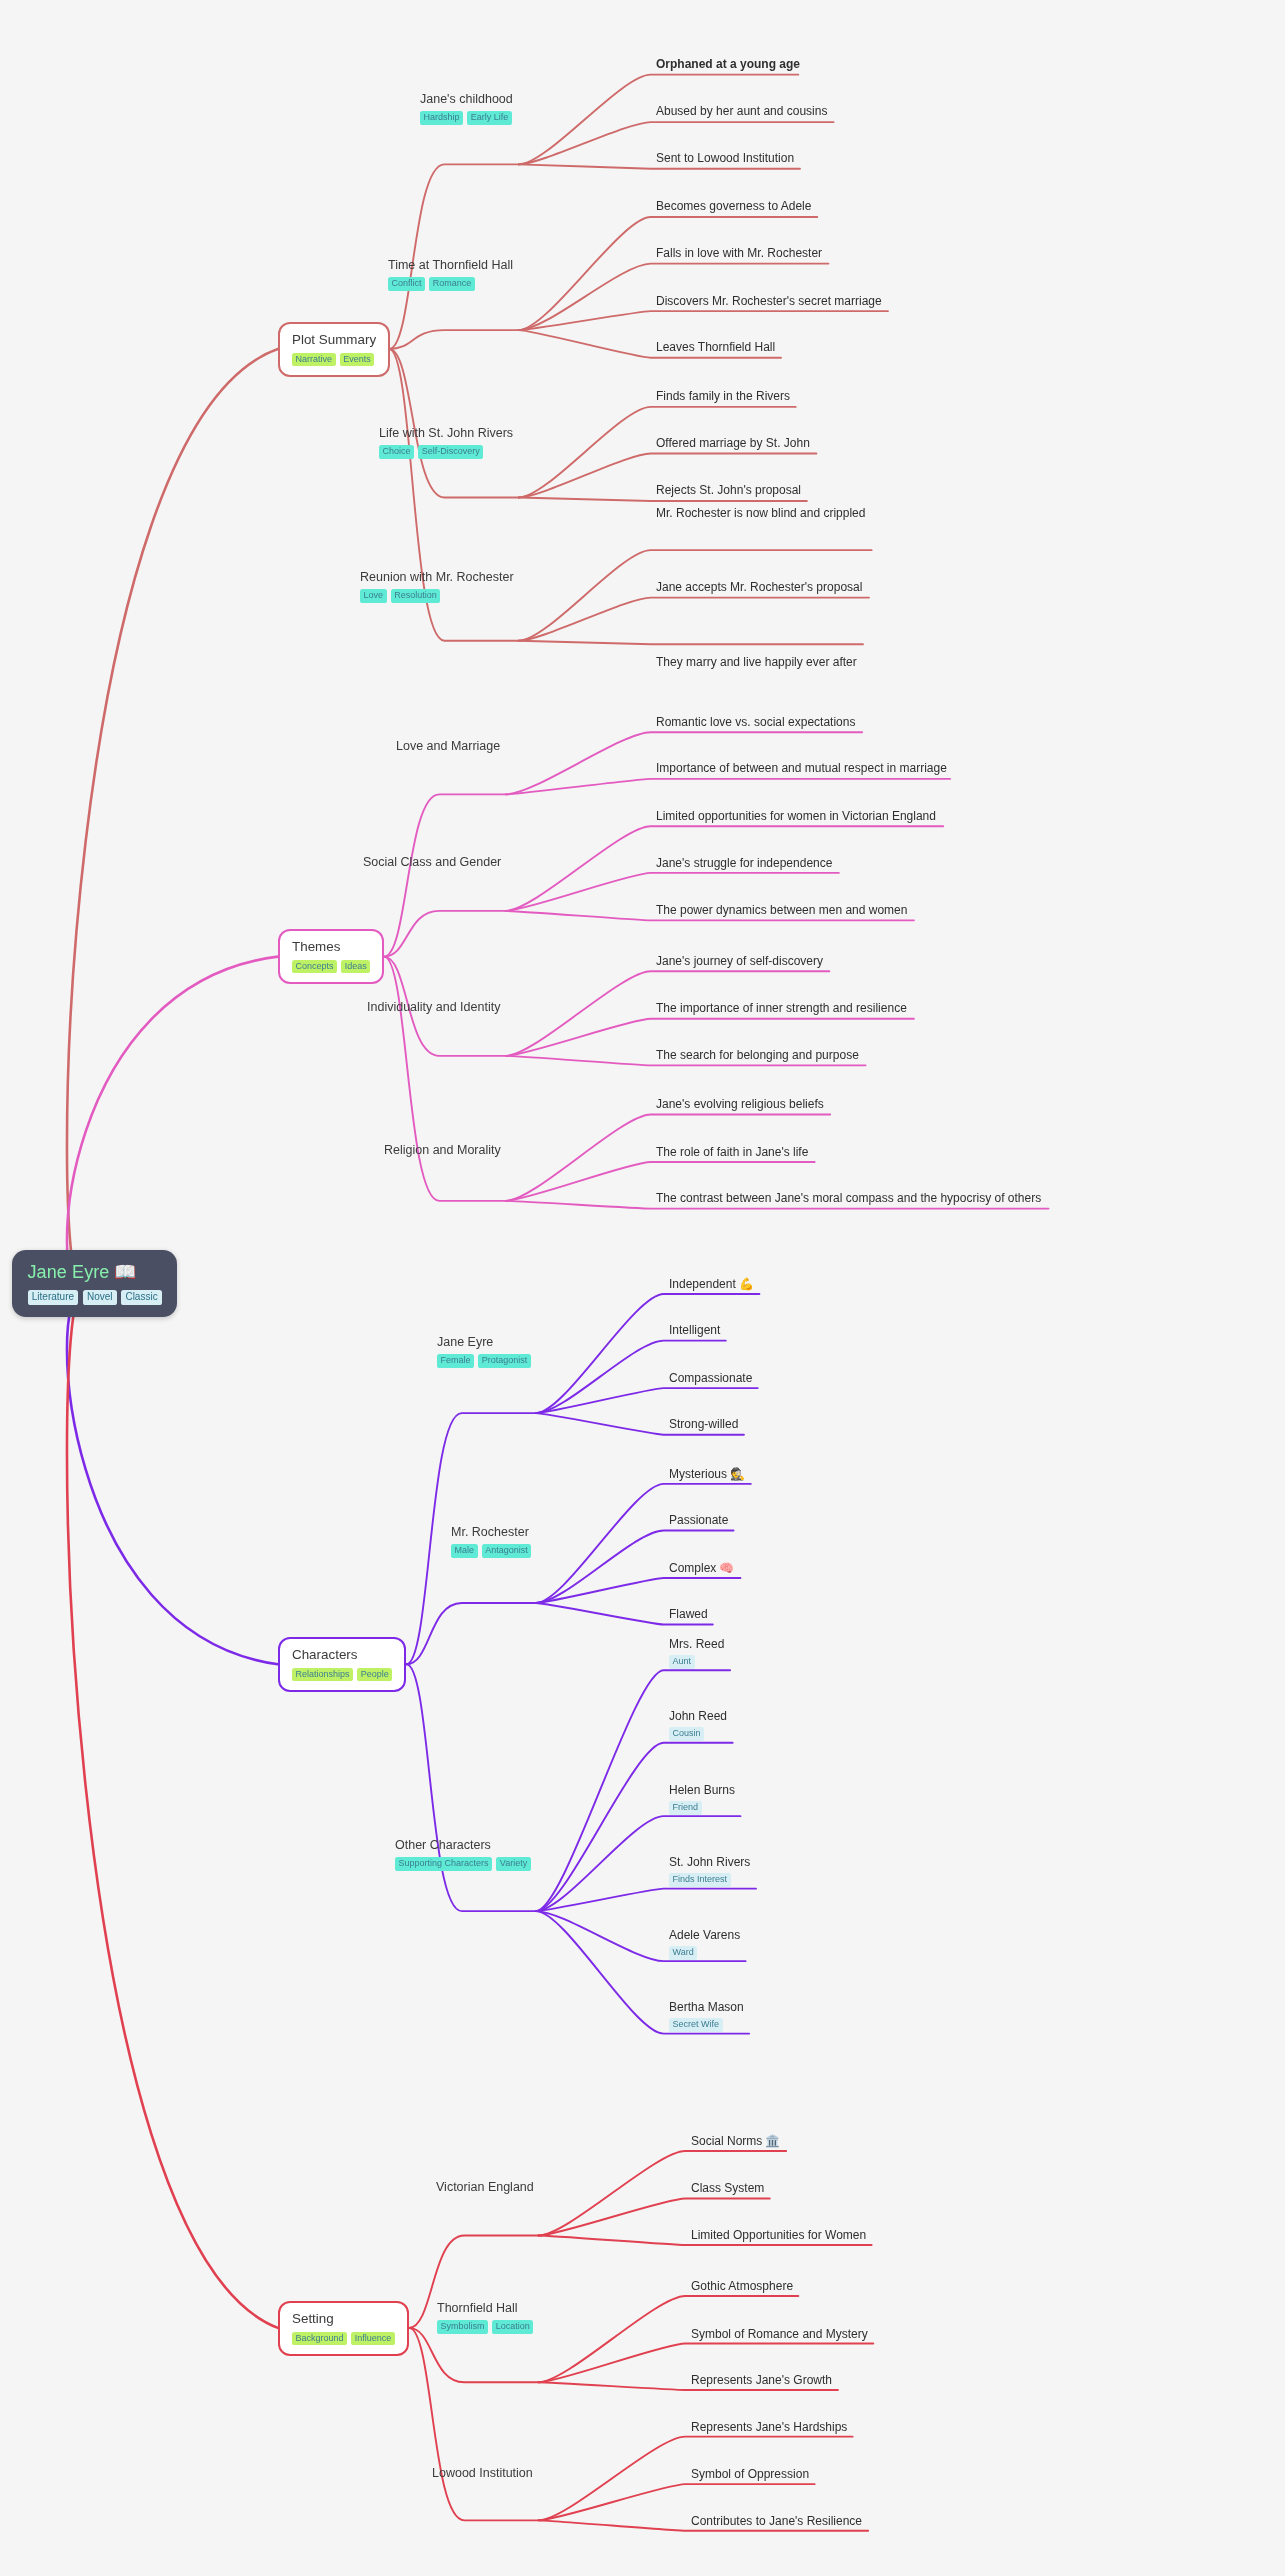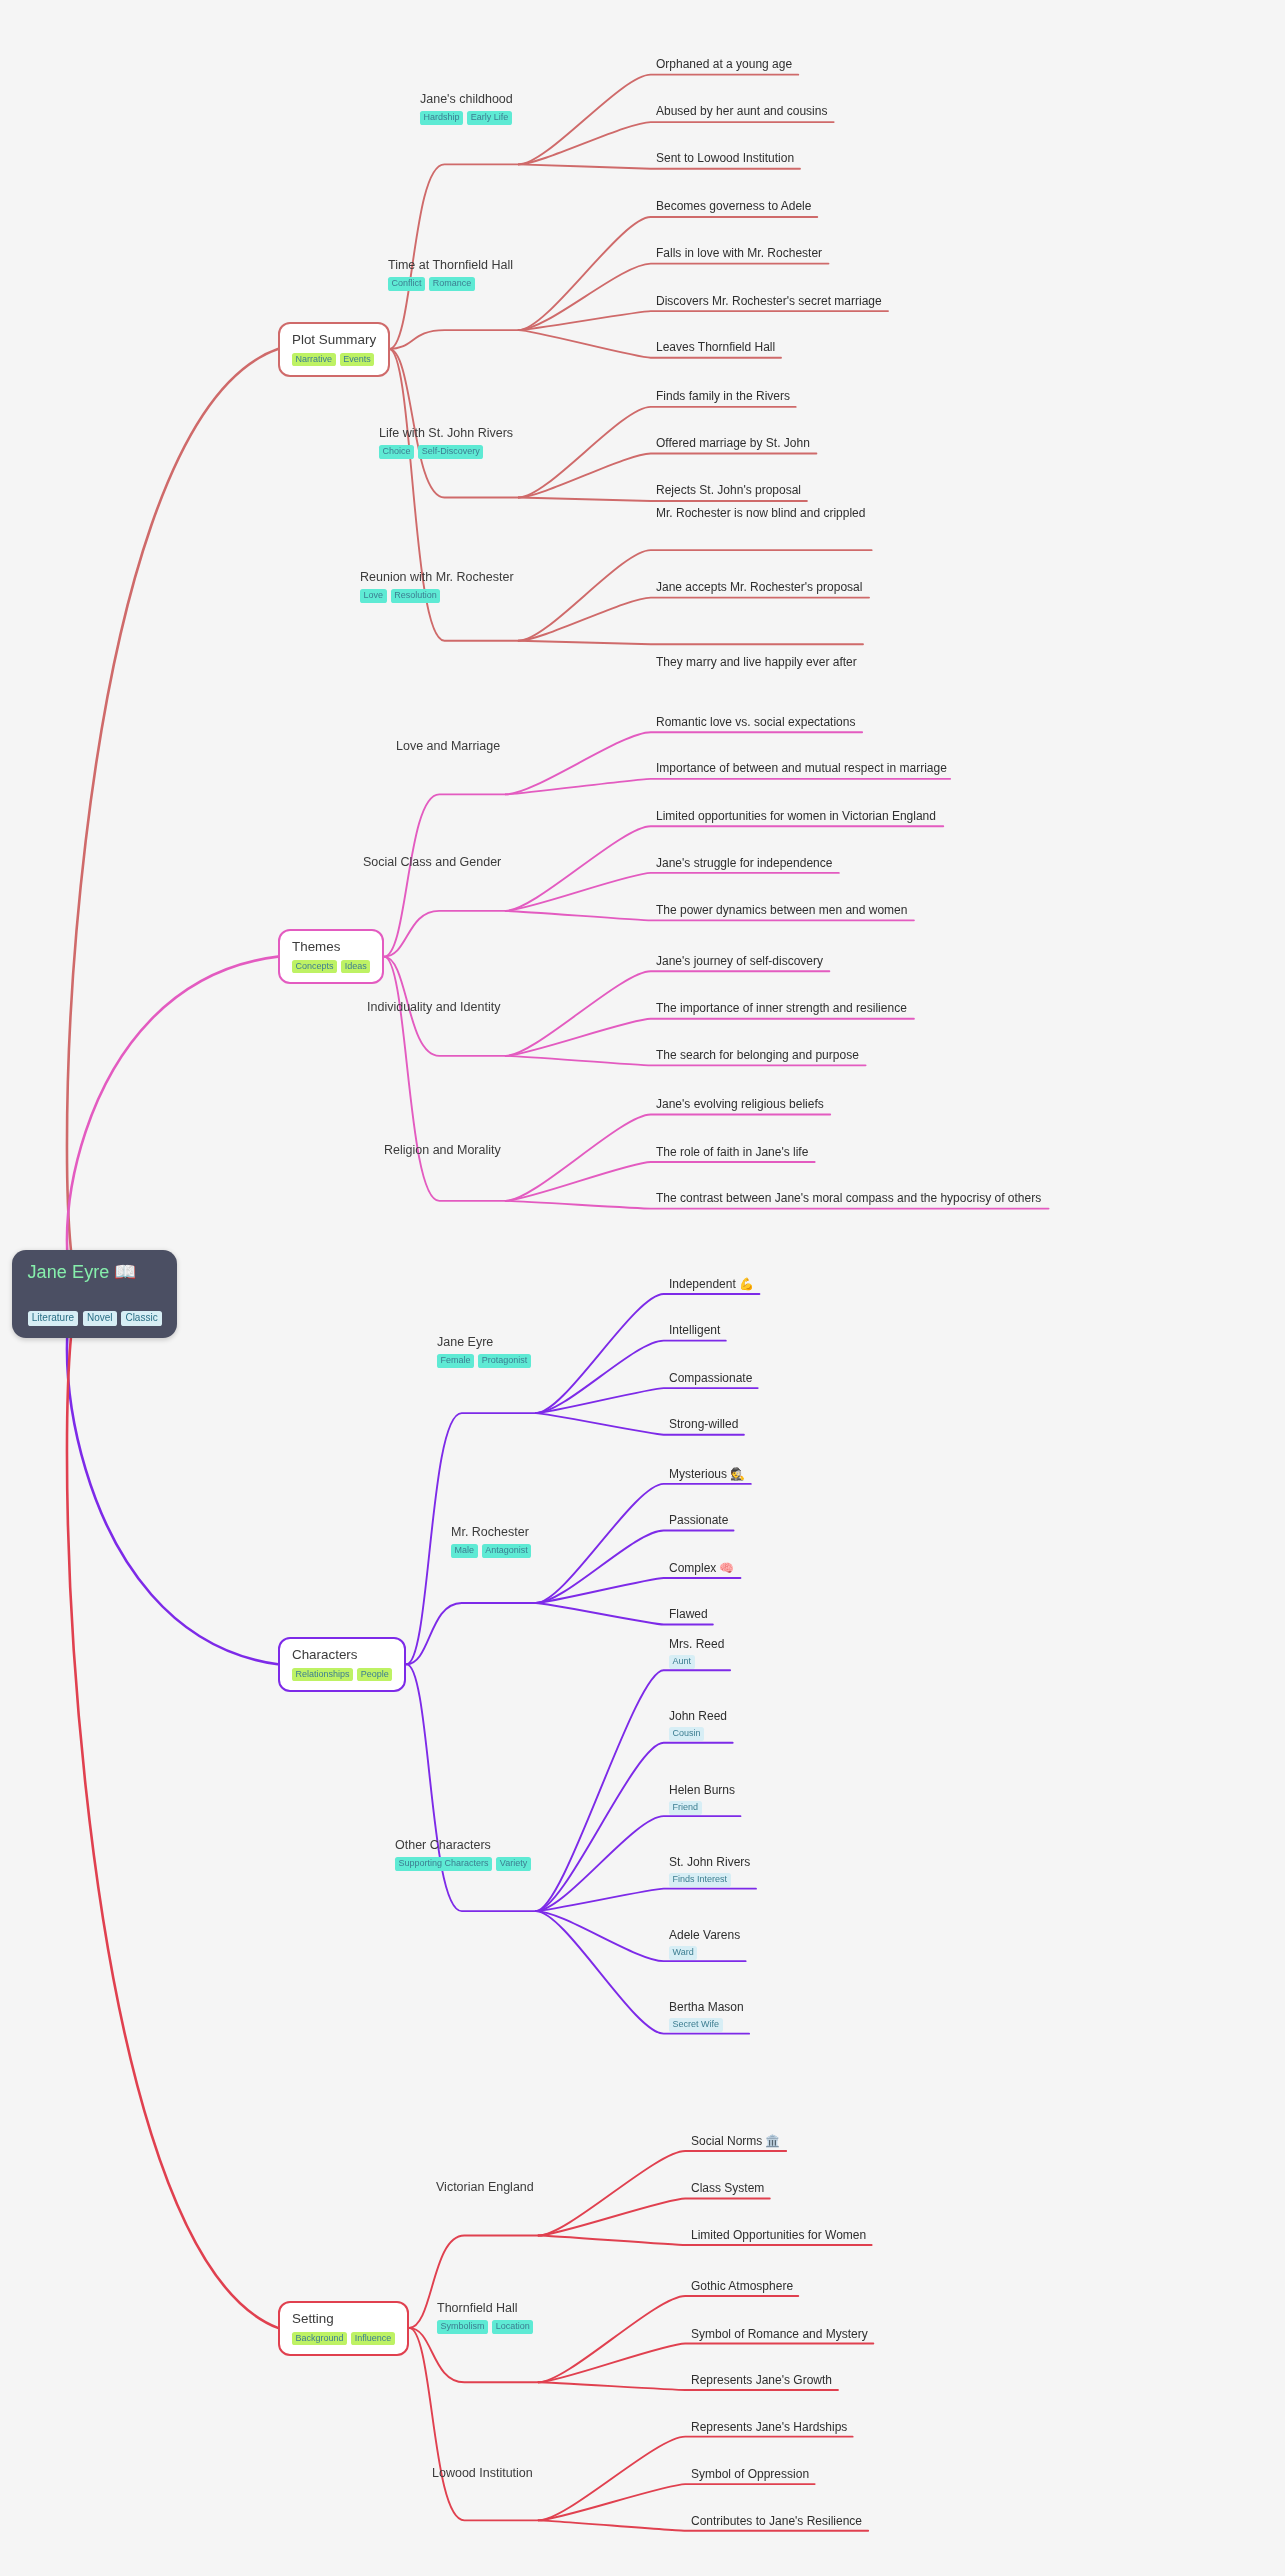--- a/index.html
+++ b/index.html
@@ -21,21 +21,21 @@
     padding:11.2px 15.5px 12px 15.5px;
     box-shadow:0 1.7px 5.2px rgba(0,0,0,.18);
   }
   .root .ttl{
     color:#86efac;font-size:18px;line-height:22.4px;white-space:nowrap;
     letter-spacing:0.1px;
   }
   .root .tags{margin-top:6px;display:flex;gap:4.3px;}
   .root .tag{
     background:#d7eef5;color:#2a6f85;border-radius:2.6px;
-    font-size:10px;line-height:12px;padding:1.7px 4.3px;white-space:nowrap;margin-top:21px;
+    font-size:10px;line-height:12px;padding:1.7px 4.3px;white-space:nowrap;
   }
 
   
   .branch{
     background:#ffffff;border-radius:12px;border:2.2px solid #cf6a6a;
     padding:7.8px 12px 8.6px 12px;
   }
   .branch .ttl{color:#3b3b3b;font-size:13.4px;line-height:16.4px;white-space:nowrap;}
   .branch .tags{margin-top:4.3px;display:flex;gap:4.3px;}
   .branch .tag{
@@ -147,21 +147,21 @@
         <span class="tag">Events</span>
       </div>
     </div>
     <div class="node l2" style="left: 420px; top: 92px;">
       <div class="ttl">Jane's childhood</div>
       <div class="tags">
         <span class="tag">Hardship</span>
         <span class="tag">Early Life</span>
       </div>
     </div>
-    <div class="node leaf" style="left: 656px; top: 57px;">
+    <div class="node leaf" style="left: 656px; top: 57px; font-weight: bold;">
       <div class="ttl">Orphaned at a young age</div>
     </div>
     <div class="node leaf" style="left: 656px; top: 104px;">
       <div class="ttl">Abused by her aunt and cousins</div>
     </div>
     <div class="node leaf" style="left: 656px; top: 151px;">
       <div class="ttl">Sent to Lowood Institution</div>
     </div>
     <div class="node l2" style="left: 388px; top: 258px;">
       <div class="ttl">Time at Thornfield Hall</div>

